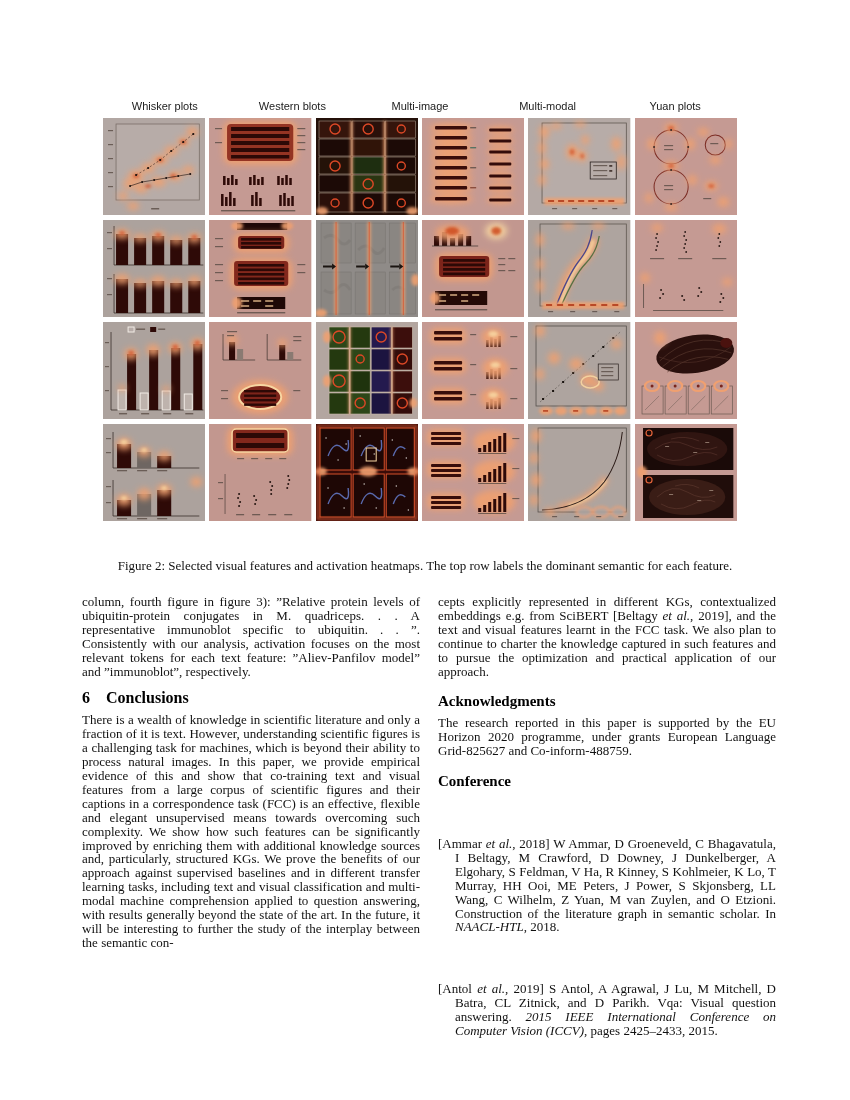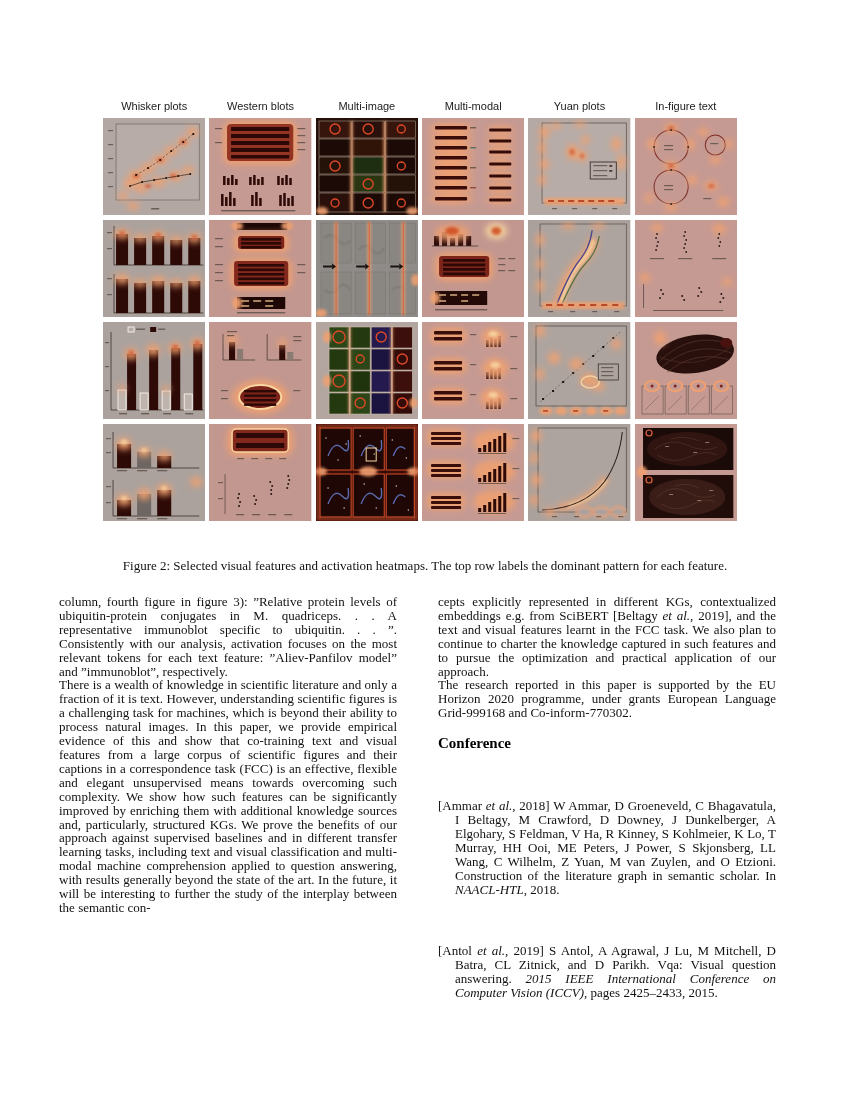--- a/index.html
+++ b/index.html
@@ -1,28 +1,28 @@
 <!DOCTYPE html>
 <html><head>
 <meta charset="utf-8">
 <style>
   html,body{margin:0;padding:0;background:#fff;}
   .page{position:relative;width:850px;height:1100px;background:#fff;overflow:hidden;
         font-family:"Liberation Serif",serif;color:#111;}
   .fig-labels{position:absolute;left:103px;top:82px;width:634px;display:grid;
-        grid-template-columns:repeat(6,1fr);gap:4px;text-align:center;
+        grid-template-columns:repeat(5,1fr);gap:4px;text-align:center;
         font-family:"Liberation Sans",sans-serif;font-size:11px;color:#1b1b1b;}
   .fig-grid{position:absolute;left:103px;top:100px;width:634px;height:403px;display:grid;
         grid-template-columns:repeat(6,1fr);grid-template-rows:repeat(4,1fr);gap:5px 4px;}
   .cell{position:relative;overflow:hidden;}
   .cell svg{display:block;width:100%;height:100%;}
   .caption{position:absolute;left:75px;top:540px;width:700px;text-align:center;font-size:13px;}
   .col{position:absolute;top:577px;width:338px;font-size:13px;line-height:13.9px;
        text-align:justify;}
-  .col-left{left:59px;} .col-right{left:438px;}
+  .col-left{left:82px;} .col-right{left:438px;}
   .sec-h{font-size:16px;font-weight:bold;margin:13px 0 8px 0;color:#000;}
   .sec-h .num{margin-right:16px;}
   .sub-h{font-size:15px;font-weight:bold;margin:17px 0 7px 0;color:#000;}
   .refitem{padding-left:17px;text-indent:-17px;margin-bottom:7px;margin-top:48px;}
   p{margin:0;}
   
   .o{fill:#f0a070}.cr{fill:#f7d6a2}.rc{fill:#cf4f24;opacity:.8}
   .bar{fill:#2e0a07}.bd{fill:#2c0906}.gray{fill:#6e6662}
   .b4{filter:url(#b4);opacity:.9}.b2{filter:url(#b2);opacity:.9}
   .dash{fill:#5a4c45;opacity:.8}
@@ -1120,31 +1120,35 @@
             <rect x="34" y="70" width="4" height="1"></rect>
             <rect x="62" y="76" width="4" height="1"></rect>
             <rect x="74" y="66" width="4" height="1"></rect>
           </g>
       <circle cx="14" cy="56" r="3" fill="none" stroke="#e2633a" stroke-width="1.2"></circle>
     </svg>
       </div>
 
   </div>
 
-  <div class="caption">Figure 2: Selected visual features and activation heatmaps. The top row labels the dominant pattern for each feature.</div>
+  <div class="caption">Figure 2: Selected visual features and activation heatmaps. The top row labels the dominant semantic for each feature.</div>
 
   <div class="col col-left">
     <p>column, fourth figure in figure 3): ”Relative protein levels of ubiquitin-protein conjugates in M. quadriceps. . . A representative immunoblot specific to ubiquitin. . . ”. Consistently with our analysis, activation focuses on the most relevant tokens for each text feature: ”Aliev-Panfilov model” and ”immunoblot”, respectively.</p>
+    <div class="sec-h">
+      <span class="num">6</span><span>Conclusions</span>
+    </div>
     <p>There is a wealth of knowledge in scientific literature and only a fraction of it is text. However, understanding scientific figures is a challenging task for machines, which is beyond their ability to process natural images. In this paper, we provide empirical evidence of this and show that co-training text and visual features from a large corpus of scientific figures and their captions in a correspondence task (FCC) is an effective, flexible and elegant unsupervised means towards overcoming such complexity. We show how such features can be significantly improved by enriching them with additional knowledge sources and, particularly, structured KGs. We prove the benefits of our approach against supervised baselines and in different transfer learning tasks, including text and visual classification and multi-modal machine comprehension applied to question answering, with results generally beyond the state of the art. In the future, it will be interesting to further the study of the interplay between the semantic con-</p>
   </div>
 
   <div class="col col-right">
     <p><span>cepts explicitly represented in different KGs, contextualized embeddings e.g. from SciBERT [Beltagy </span><i>et al.</i><span>, 2019], and the text and visual features learnt in the FCC task. We also plan to continue to charter the knowledge captured in such features and to pursue the optimization and practical application of our approach.</span></p>
 
-    <p>The research reported in this paper is supported by the EU Horizon 2020 programme, under grants European Language Grid-999168 and Co-inform-770302.</p>
+    <div class="sub-h">Acknowledgments</div>
+    <p>The research reported in this paper is supported by the EU Horizon 2020 programme, under grants European Language Grid-825627 and Co-inform-488759.</p>
 
     <div class="sub-h">Conference</div>
 
     <div class="refitem"><span>[Ammar </span><i>et al.</i><span>, 2018] W Ammar, D Groeneveld, C Bhagavatula, I Beltagy, M Crawford, D Downey, J Dunkelberger, A Elgohary, S Feldman, V Ha, R Kinney, S Kohlmeier, K Lo, T Murray, HH Ooi, ME Peters, J Power, S Skjonsberg, LL Wang, C Wilhelm, Z Yuan, M van Zuylen, and O Etzioni. Construction of the literature graph in semantic scholar. In </span><i>NAACL-HTL</i><span>, 2018.</span></div>
 
     <div class="refitem"><span>[Antol </span><i>et al.</i><span>, 2019] S Antol, A Agrawal, J Lu, M Mitchell, D Batra, CL Zitnick, and D Parikh. Vqa: Visual question answering. </span><i>2015 IEEE International Conference on Computer Vision (ICCV)</i><span>, pages 2425–2433, 2015.</span></div>
   </div>
 
 </div>
 

